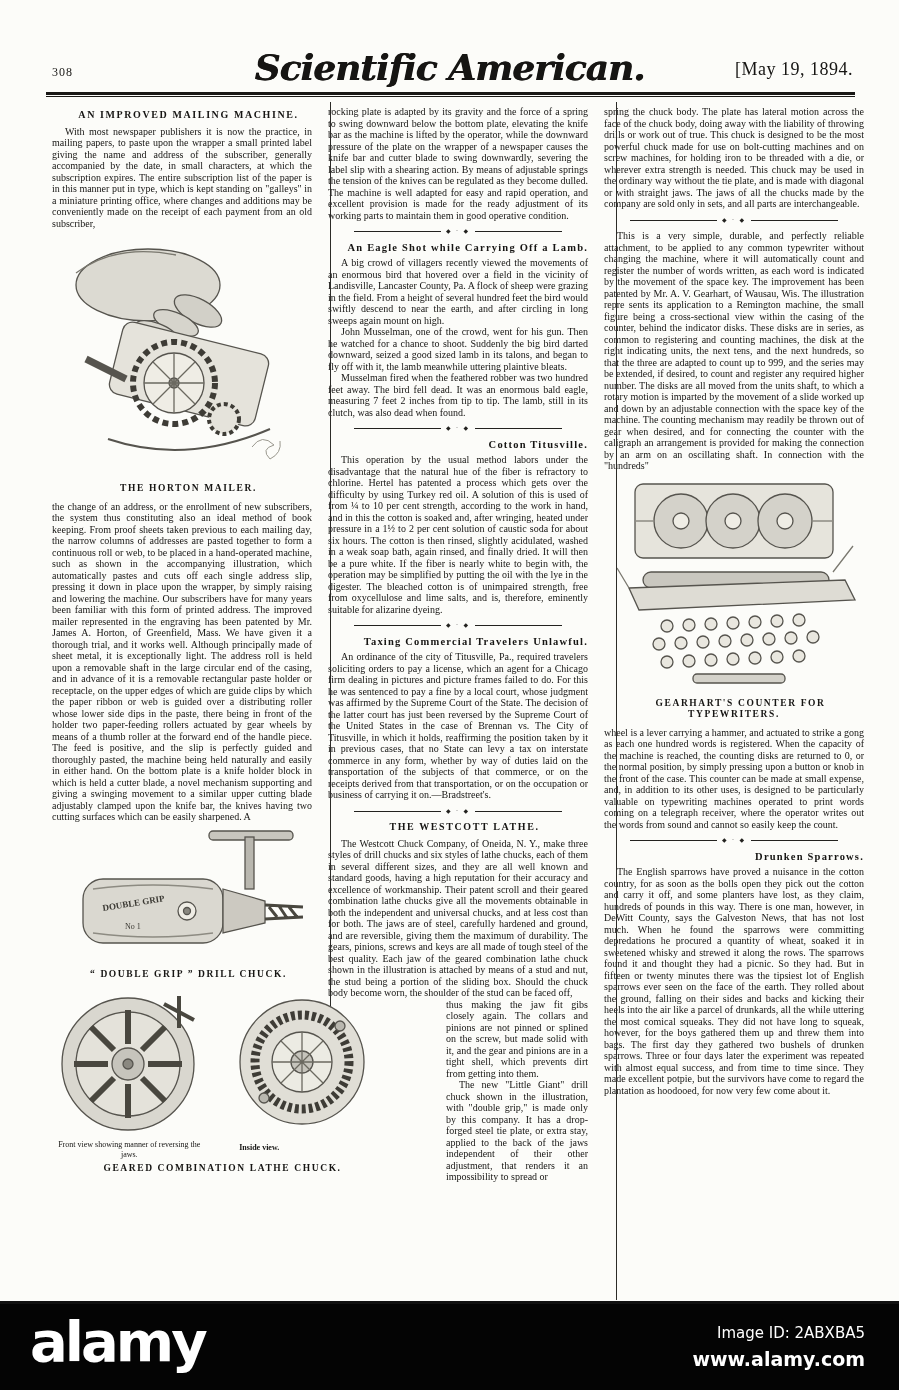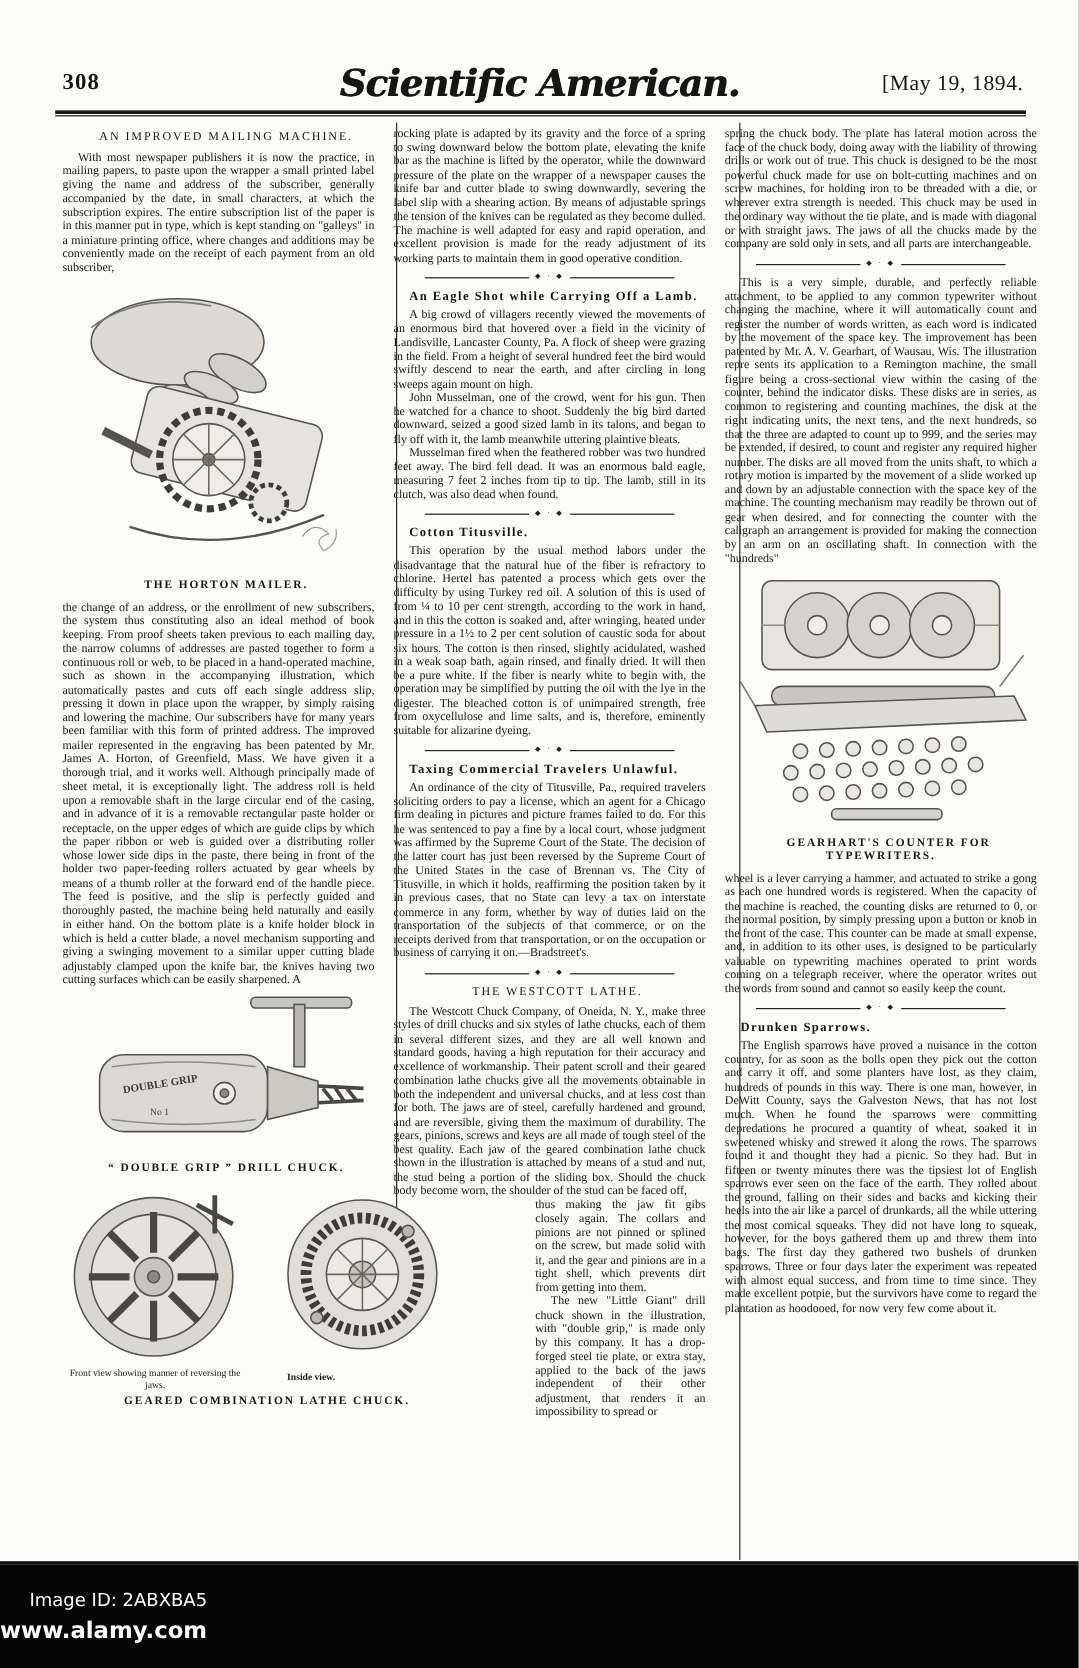--- a/index.html
+++ b/index.html
@@ -4,38 +4,38 @@
 <style>
   * { margin:0; padding:0; box-sizing:border-box; }
   html,body { background:#888; }
   .sheet{
     position:relative; width:899px; height:1390px; margin:0 auto;
     background:#fcfcf9; color:#161513; overflow:hidden;
     font-family:"Liberation Serif","DejaVu Serif",serif;
   }
   
   .header{ position:relative; height:92px; padding:40px 50px 0 52px; }
-  .page-num{ position:absolute; left:52px; bottom:12px; font-size:19px; letter-spacing:1px;font-weight:bold; }
+  .page-num{ position:absolute; left:52px; bottom:12px; font-size:12px; letter-spacing:1px; }
   .masthead{
     position:absolute; left:0; right:0; bottom:4px; text-align:center;
     font-family:"DejaVu Serif",serif; font-style:italic; font-weight:bold;
-    font-size:31px; letter-spacing:-1px; text-shadow:.6px 0 0 #161513;
+    font-size:36px; letter-spacing:-1px; text-shadow:.6px 0 0 #161513;
   }
   .issue-date{ position:absolute; right:46px; bottom:12px; font-size:18px; letter-spacing:.5px; }
   .rule-double{ margin:0 44px 5px 46px; border-top:3px solid #191816; border-bottom:1px solid #191816; height:5px; }
   
   .columns{ position:relative; display:flex; height:1198px; padding:2px 2px 0 44px; overflow:hidden; }
   .col{ width:276px; padding:2px 8px 0 8px; font-size:10px; line-height:11.5px; text-align:justify; }
   .vrule{ position:absolute; width:1px; background:#2c2b28; top:0; }
   .vrule.r1{ left:330px; height:1000px; }
   .vrule.r2{ left:616px; height:1198px; }
   .col p{ text-indent:13px; }
   .col p.noind{ text-indent:0; }
-  .h-caps{ font-weight:normal; text-align:center; font-size:10px; letter-spacing:1.6px; margin:3px 0 5px; text-indent:0; }
-  .h-sub{ font-weight:bold; text-align:left; font-size:10.5px; letter-spacing:1.2px; margin:1px 0 4px; text-indent:0; }
+  .h-caps{ font-weight:bold; text-align:center; font-size:10px; letter-spacing:1.6px; margin:3px 0 5px; text-indent:0; }
+  .h-sub{ font-weight:bold; text-align:right; font-size:10.5px; letter-spacing:1.2px; margin:1px 0 4px; text-indent:0; }
   .caption{ font-weight:bold; text-align:center; font-size:9.5px; letter-spacing:1.6px; margin:4px 0 6px; text-indent:0; }
   .divider{ display:flex; align-items:center; margin:5px 26px 4px; }
   .divider::before,.divider::after{ content:""; flex:1; border-top:1px solid #23221f; }
   .divider .orn{ padding:0 5px; font-size:6px; letter-spacing:2px; color:#23221f; }
   .divider .orn::before{ content:"◆ · ◆"; }
   figure{ text-align:center; margin:4px 0; }
   svg{ display:block; margin:0 auto; }
   .subcaps{ display:flex; font-size:8px; line-height:9.5px; text-align:center; margin-top:2px; }
   .subcaps .sc1{ width:205px; }
   .subcaps .sc2{ width:140px; padding-top:3px; font-weight:bold; }
@@ -235,19 +235,20 @@
         </div>
 
       <p class="h-sub">Drunken Sparrows.</p>
       <p>The English sparrows have proved a nuisance in the cotton country, for as soon as the bolls open they pick out the cotton and carry it off, and some planters have lost, as they claim, hundreds of pounds in this way. There is one man, however, in DeWitt County, says the Galveston News, that has not lost much. When he found the sparrows were committing depredations he procured a quantity of wheat, soaked it in sweetened whisky and strewed it along the rows. The sparrows found it and thought they had a picnic. So they had. But in fifteen or twenty minutes there was the tipsiest lot of English sparrows ever seen on the face of the earth. They rolled about the ground, falling on their sides and backs and kicking their heels into the air like a parcel of drunkards, all the while uttering the most comical squeaks. They did not have long to squeak, however, for the boys gathered them up and threw them into bags. The first day they gathered two bushels of drunken sparrows. Three or four days later the experiment was repeated with almost equal success, and from time to time since. They made excellent potpie, but the survivors have come to regard the plantation as hoodooed, for now very few come about it.</p>
     </section>
   </div>
 
   <div class="rule-bottom"></div>
 
   <div class="alamy-bar">
+    <span class="alamy-logo">alamy</span>
     <div class="alamy-right">
       <div class="alamy-id">Image ID: 2ABXBA5</div>
       <div class="alamy-url">www.alamy.com</div>
     </div>
   </div>
 
 </div>
 
 </body></html>

